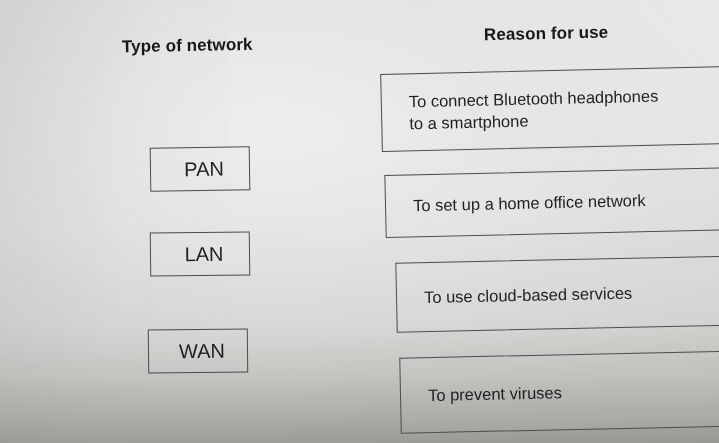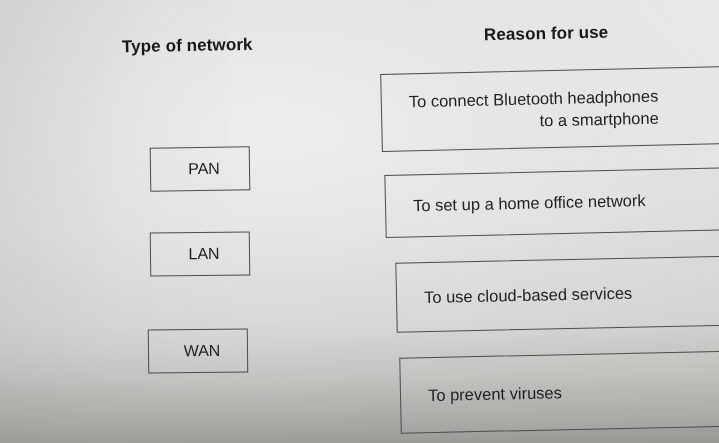--- a/index.html
+++ b/index.html
@@ -15,21 +15,20 @@
   }
 
   #page {
     position: relative;
     width: 719px;
     height: 443px;
     overflow: hidden;
     background:
       radial-gradient(ellipse 120% 90% at 38% 30%, rgba(255,255,255,0.50) 0%, rgba(255,255,255,0.10) 48%, rgba(255,255,255,0) 72%),
       linear-gradient(177deg, #dededc 0%, #dcdcda 48%, #d2d2d0 74%, #c2c1bd 90%, #b4b3af 100%);
-    text-align: right;
   }
 
   
   #shade-left {
     position: absolute;
     left: 0; top: 0;
     width: 230px; height: 443px;
     background: linear-gradient(100deg, rgba(150,150,148,0.22) 0%, rgba(160,160,158,0.05) 55%, rgba(0,0,0,0) 100%);
     pointer-events: none;
   }
@@ -69,21 +68,21 @@
   }
   .box .txt {
     font-size: 16.5px;
     color: #1d1f21;
     line-height: 1.35;
     white-space: pre-line;
   }
 
   
   .box-left { width: 100px; height: 44px; justify-content: center; }
-  .box-left .txt { font-size: 16px; margin-left: 8px; }
+  .box-left .txt { font-size: 20px; margin-left: 8px; }
   #box-pan { left: 150px; top: 147px; transform: rotate(-0.8deg); }
   #box-lan { left: 150px; top: 232px; transform: rotate(-0.7deg); }
   #box-wan { left: 148px; top: 329px; transform: rotate(-0.6deg); }
 
   
   .box-right {
     width: 350px;
     padding-left: 27px;
     padding-right: 8px;
   }

